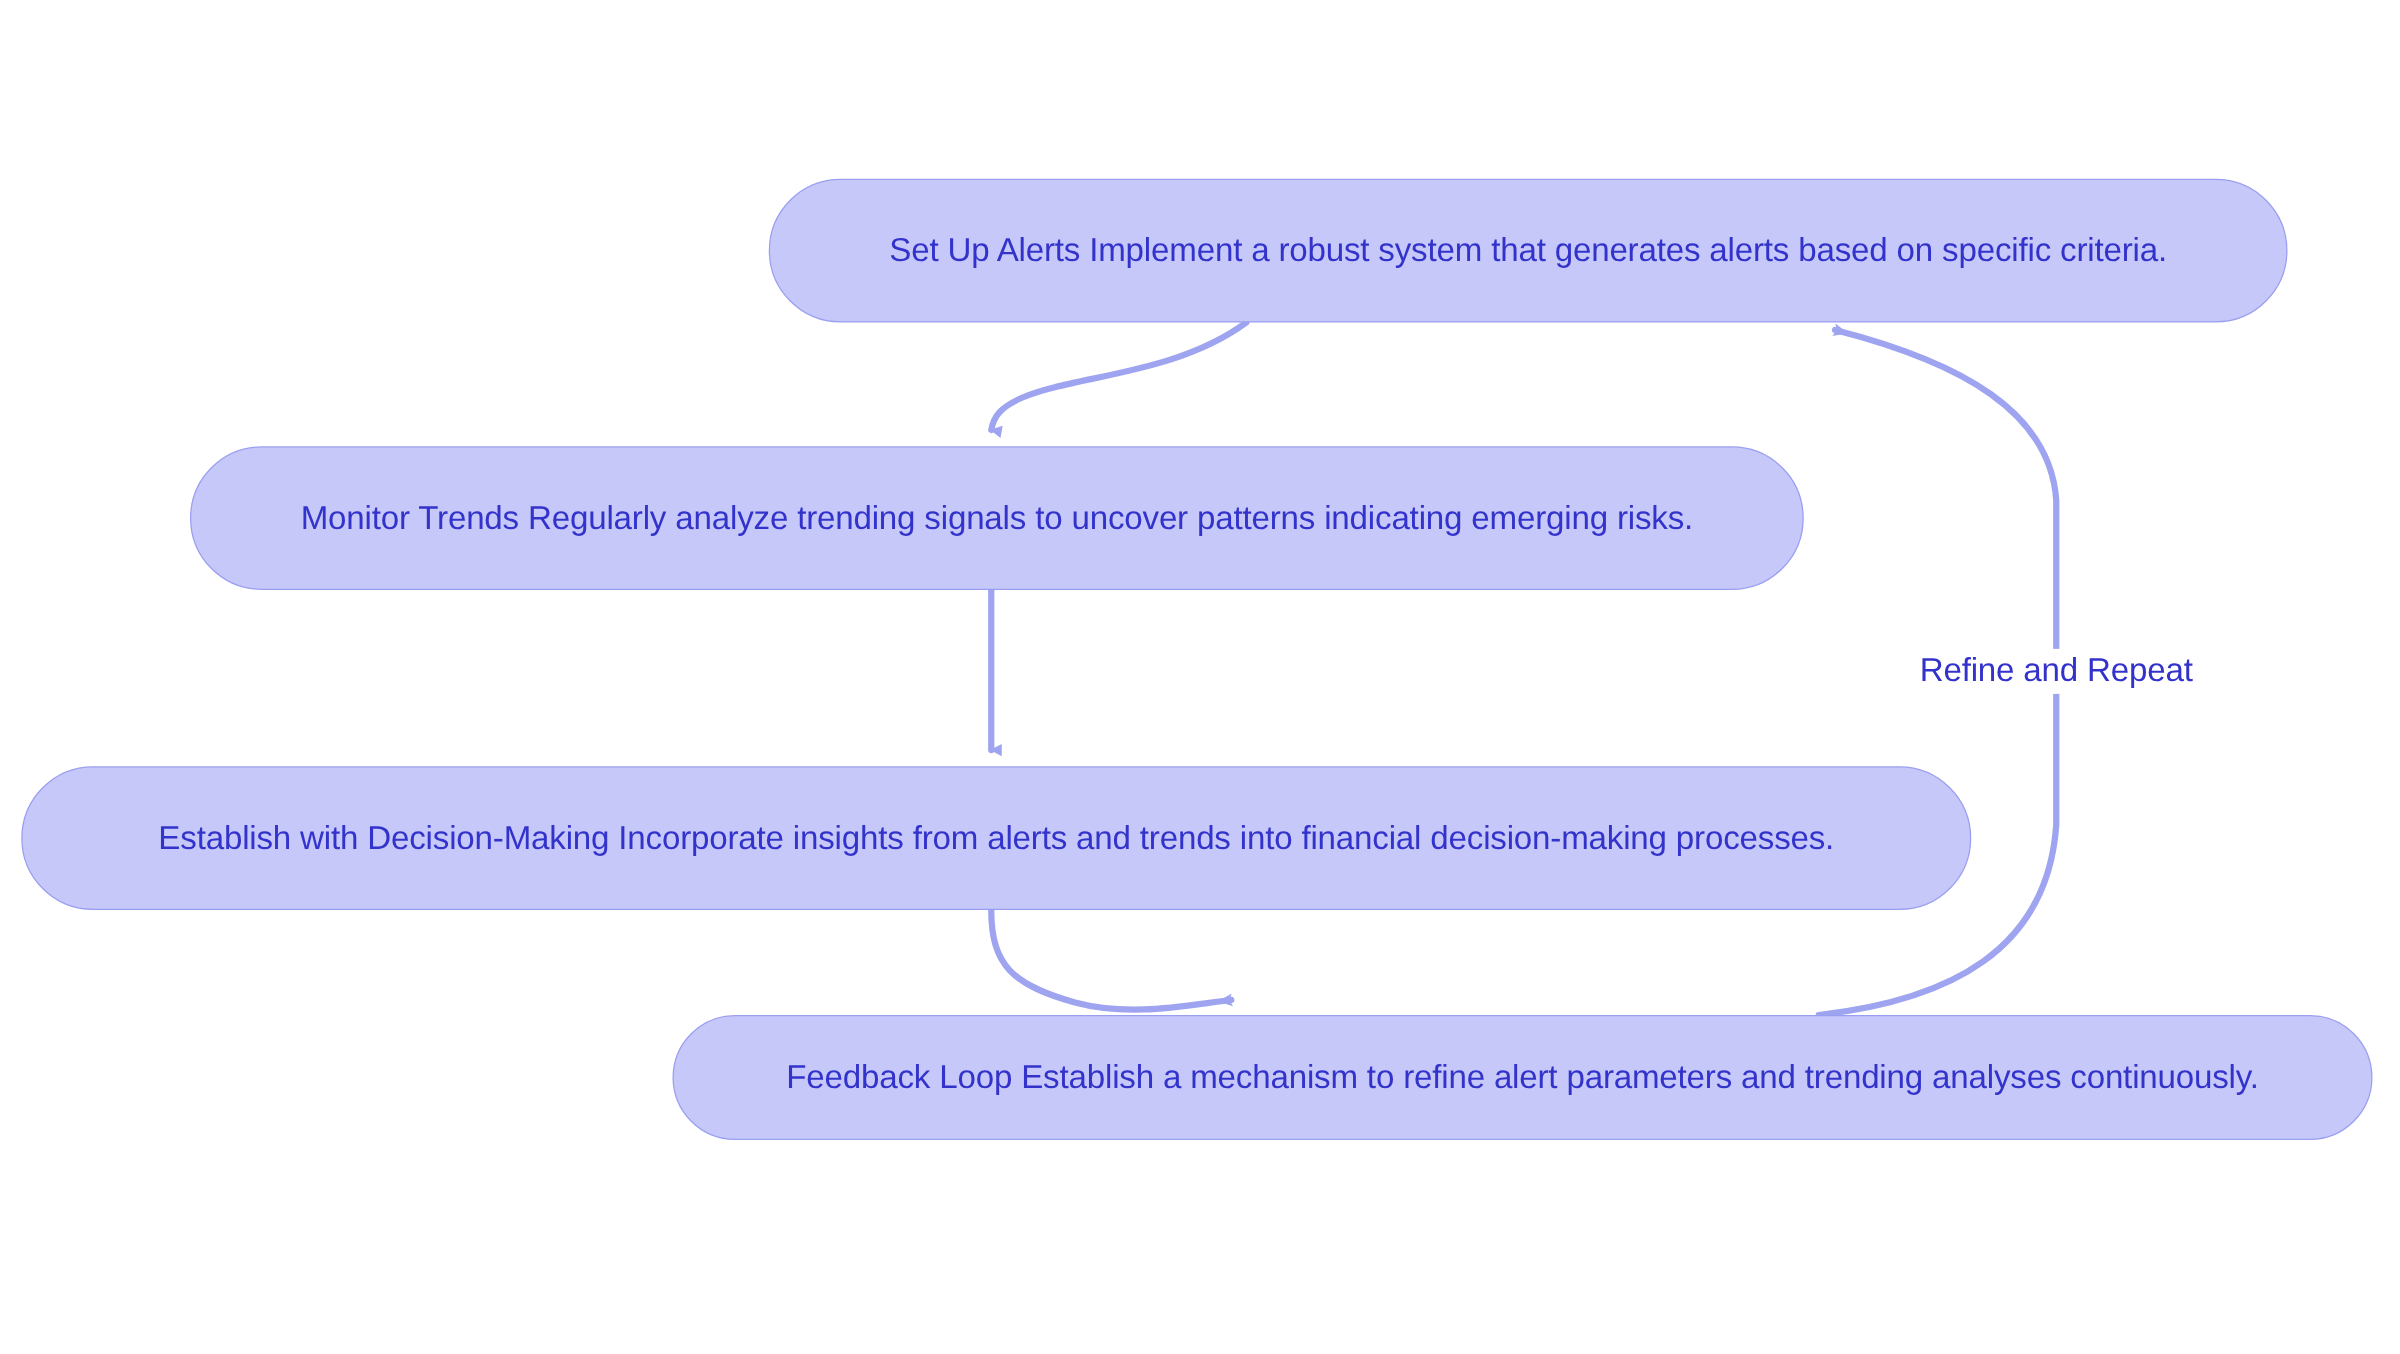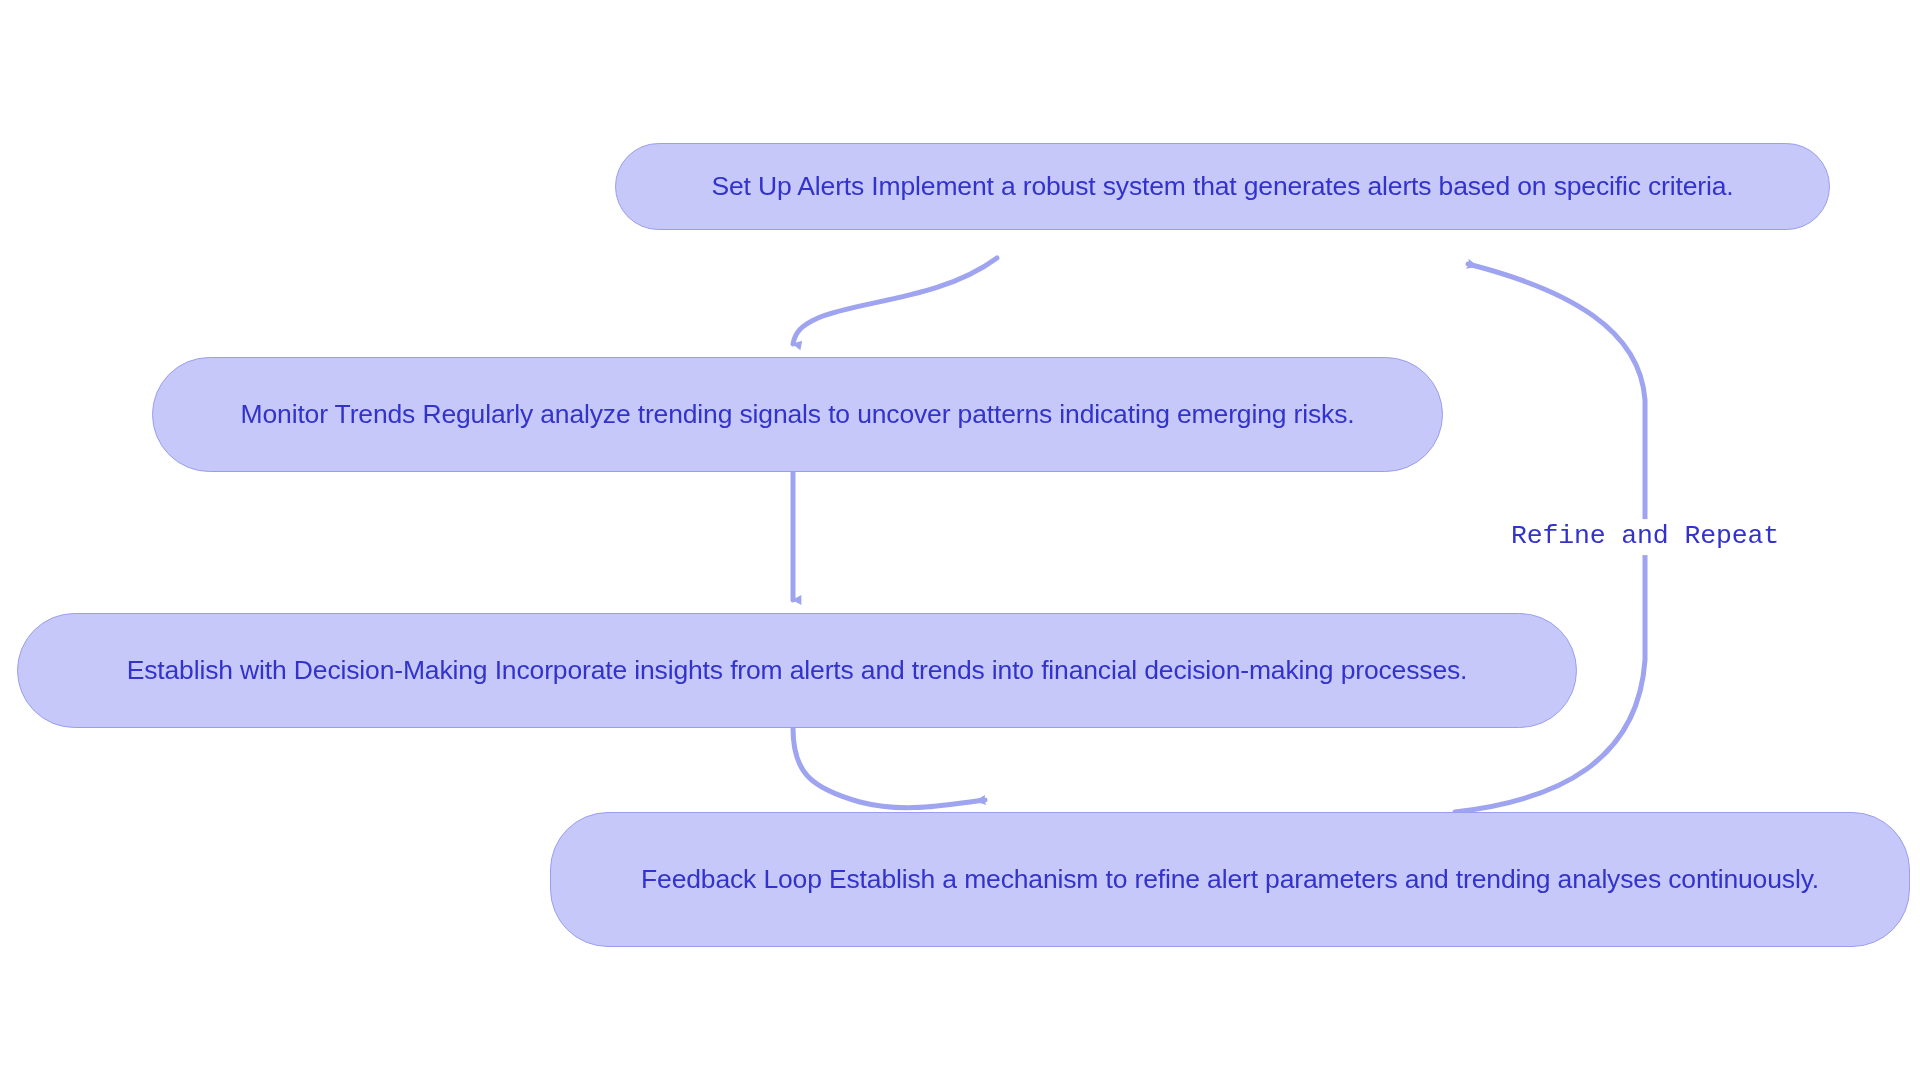--- a/index.html
+++ b/index.html
@@ -44,21 +44,21 @@
     font-family: "Liberation Sans", sans-serif;
     font-size: 26.5px;
     line-height: 1.25;
     letter-spacing: -0.15px;
     white-space: nowrap;
     text-align: center;
   }
   .edge-label {
     position: absolute;
     color: #3333cc;
-    font-family: Liberation Mono, monospace;
+    font-family: Liberation Sans, sans-serif;
     font-size: 26.5px;
     line-height: 1.2;
     letter-spacing: -0.15px;
     white-space: nowrap;
     transform: translate(-50%, -50%);
     background: #ffffff;
     padding: 2px 6px;
   }
 </style>
 </head>
@@ -86,31 +86,31 @@
 
     <g>
       <path d="M 793 728 C 793 772, 810 788, 860 802 C 905 814, 950 804, 985 800" fill="none" stroke="#9fa4f0" stroke-width="5" stroke-linecap="round" marker-end="url(#arrowhead-auto)"></path>
     </g>
 
     <g>
       <path d="M 1455 812 C 1560 800, 1638 760, 1645 660 L 1645 400 C 1640 330, 1570 290, 1468 264" fill="none" stroke="#9fa4f0" stroke-width="5" stroke-linecap="round" marker-end="url(#arrowhead-auto)"></path>
     </g>
   </svg>
 
-  <div class="flow-node" style="left:615px; top:143px; width:1215px; height:87px;">
+  <div class="flow-node" style="left:615px; top:143px; width:1215px; height:115px;">
     <span class="flow-node-label">Set Up Alerts Implement a robust system that generates alerts based on specific criteria.</span>
   </div>
 
   <div class="flow-node" style="left:152px; top:357px; width:1291px; height:115px;">
     <span class="flow-node-label">Monitor Trends Regularly analyze trending signals to uncover patterns indicating emerging risks.</span>
   </div>
 
   <div class="flow-node" style="left:17px; top:613px; width:1560px; height:115px;">
     <span class="flow-node-label">Establish with Decision-Making Incorporate insights from alerts and trends into financial decision-making processes.</span>
   </div>
 
-  <div class="flow-node" style="left:550px; top:812px; width:1360px; height:135px;">
+  <div class="flow-node" style="left:538px; top:812px; width:1360px; height:100px;">
     <span class="flow-node-label">Feedback Loop Establish a mechanism to refine alert parameters and trending analyses continuously.</span>
   </div>
 
   <div class="edge-label" style="left:1645px; top:537px;">Refine and Repeat</div>
 
 </div>
 
 </body></html>

